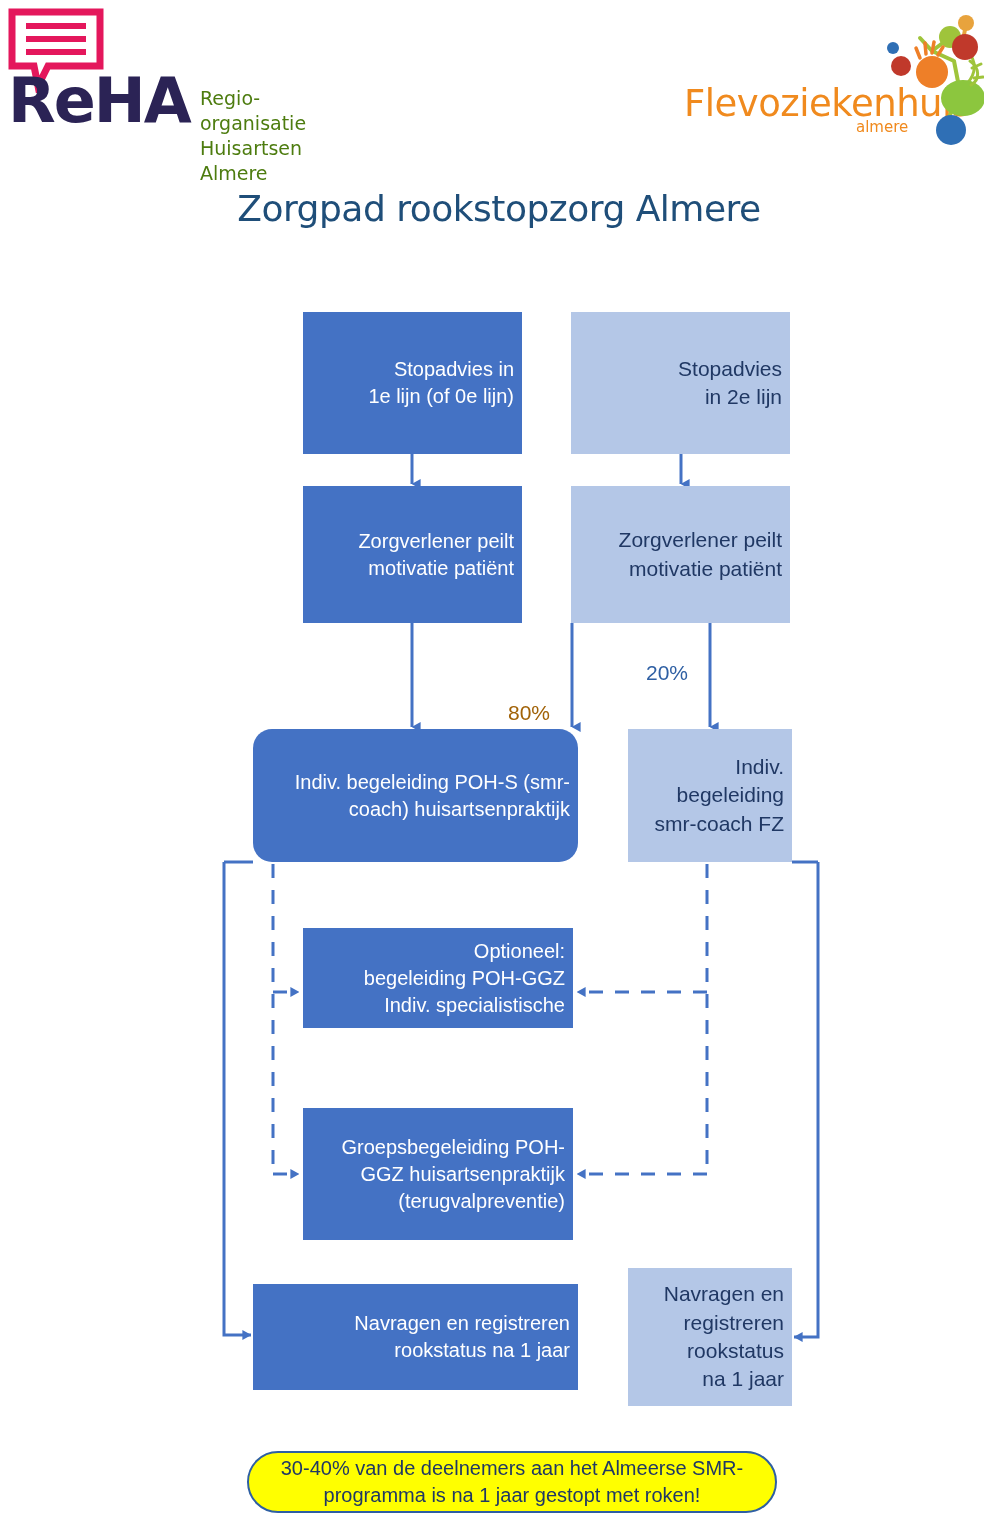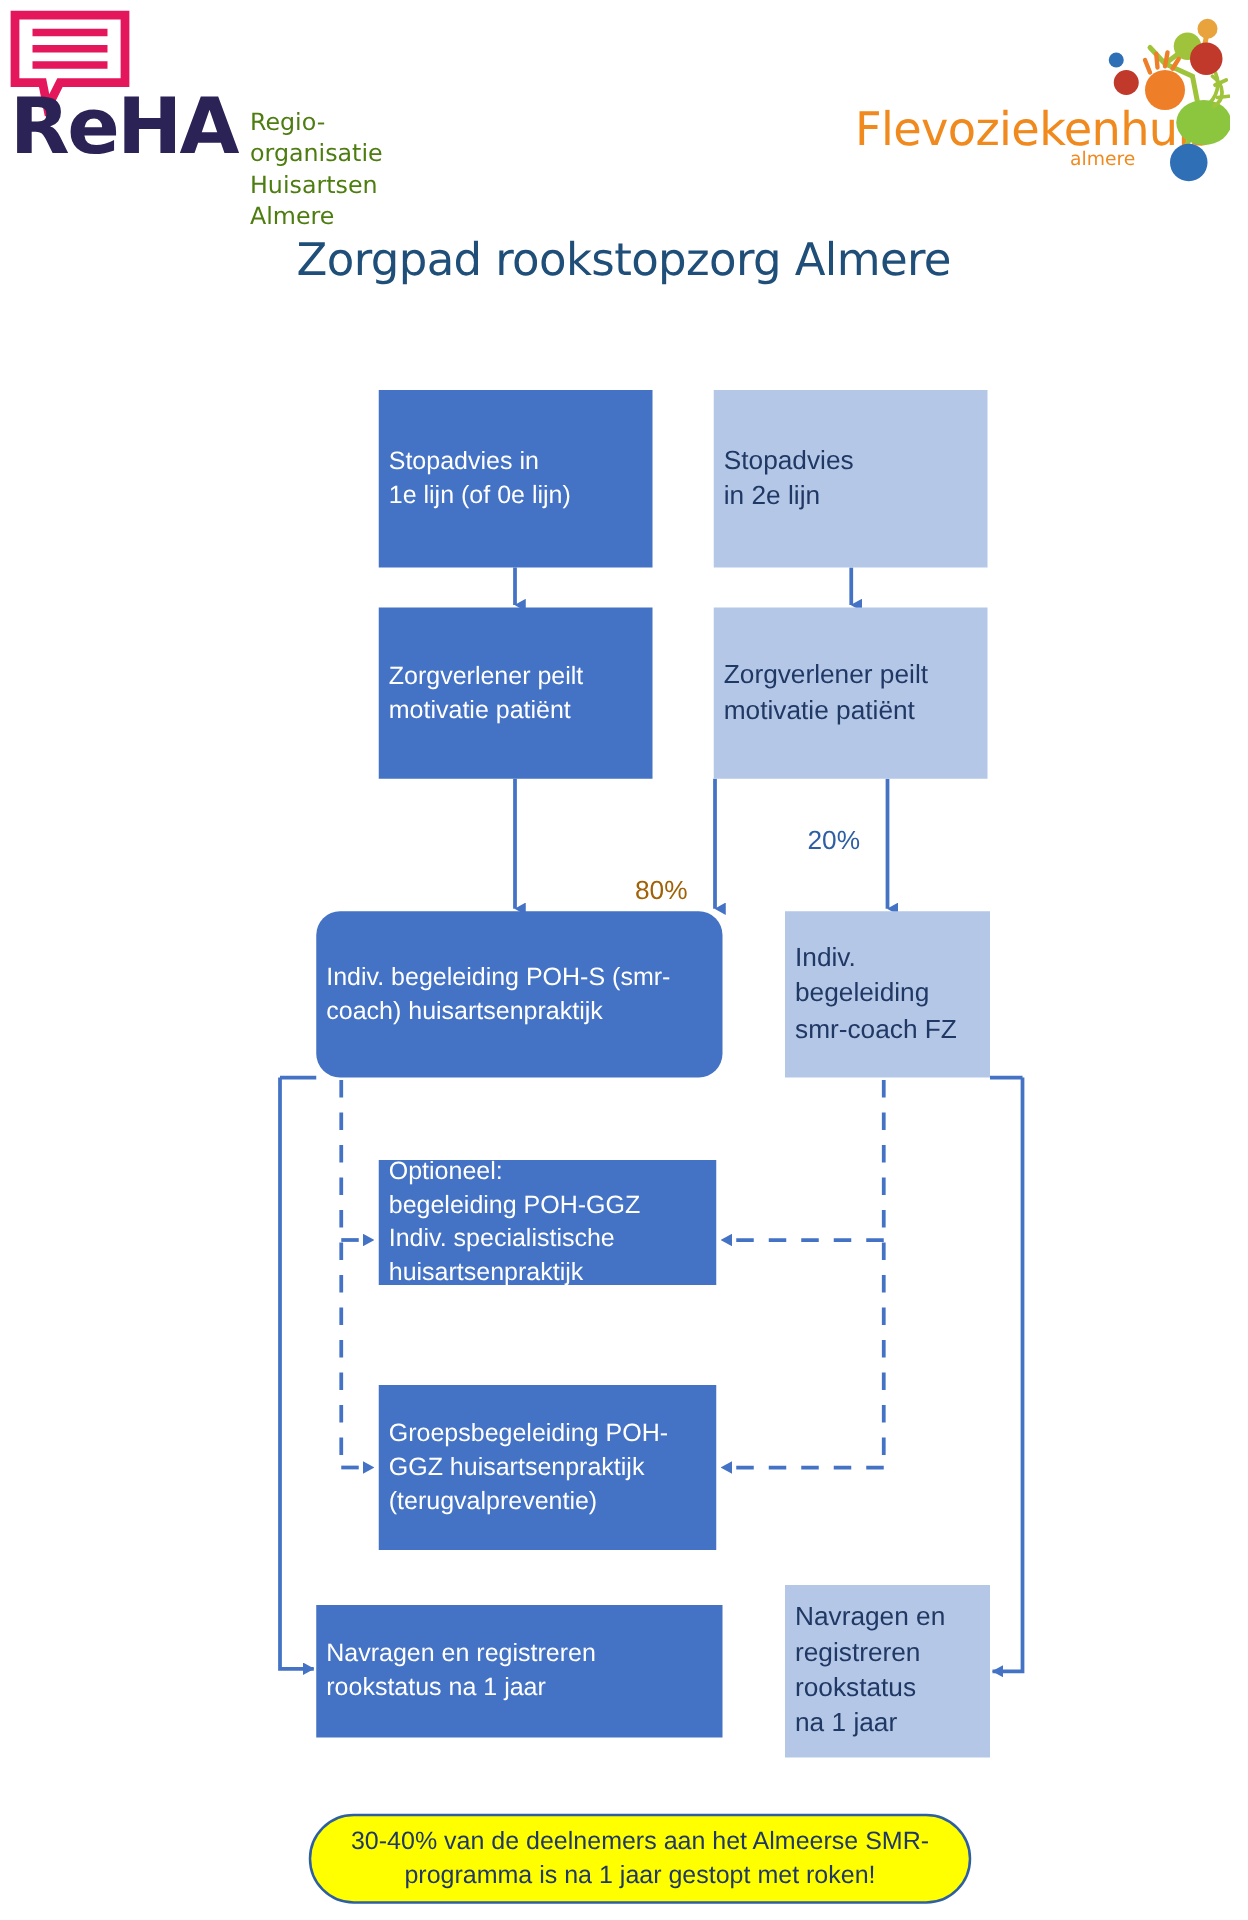--- a/index.html
+++ b/index.html
@@ -60,21 +60,21 @@
     color: #1F4E79;
     letter-spacing: -0.5px;
   }
 
   
   .node {
     position: absolute;
     display: flex;
     align-items: center;
     justify-content: center;
-    text-align: left;
+    text-align: right;
     font-size: 20px;
     line-height: 1.35;
     padding: 4px 8px;
     z-index: 3;
   }
   .node.dark { background: #4472C4; color: #ffffff; }
   .node.light { background: #B4C7E7; color: #203864; }
   .node span { display: block; width: 100%; }
 
   #n-stopadvies-1e { left: 303px; top: 312px; width: 219px; height: 142px; }
@@ -85,21 +85,21 @@
   #n-smr-fz        { left: 628px; top: 729px; width: 164px; height: 133px; font-size: 21px; }
   #n-optioneel     { left: 303px; top: 928px; width: 270px; height: 100px; }
   #n-groeps        { left: 303px; top: 1108px; width: 270px; height: 132px; }
   #n-navragen-1e   { left: 253px; top: 1284px; width: 325px; height: 106px; }
   #n-navragen-2e   { left: 628px; top: 1268px; width: 164px; height: 138px; font-size: 21px; }
 
   
   #callout {
     position: absolute;
     left: 247px; top: 1451px;
-    width: 530px; height: 72px;
+    width: 530px; height: 62px;
     background: #FFFF00;
     border: 2px solid #2E5FA3;
     border-radius: 37px;
     display: flex; align-items: center; justify-content: center;
     text-align: center;
     font-size: 20px; line-height: 1.35;
     color: #203864;
     padding: 0 26px;
     z-index: 3;
   }
@@ -250,21 +250,20 @@
       <span style="display:block">begeleiding</span>
       <span style="display:block">smr-coach FZ</span>
     </span>
   </div>
 
   <div class="node dark" id="n-optioneel">
     <span>
       <span style="display:block">Optioneel:</span>
       <span style="display:block">begeleiding POH-GGZ</span>
       <span style="display:block">Indiv. specialistische</span>
-      <span style="display:block">huisartsenpraktijk</span>
     </span>
   </div>
 
   <div class="node dark" id="n-groeps">
     <span>
       <span style="display:block">Groepsbegeleiding POH-</span>
       <span style="display:block">GGZ huisartsenpraktijk</span>
       <span style="display:block">(terugvalpreventie)</span>
     </span>
   </div>

